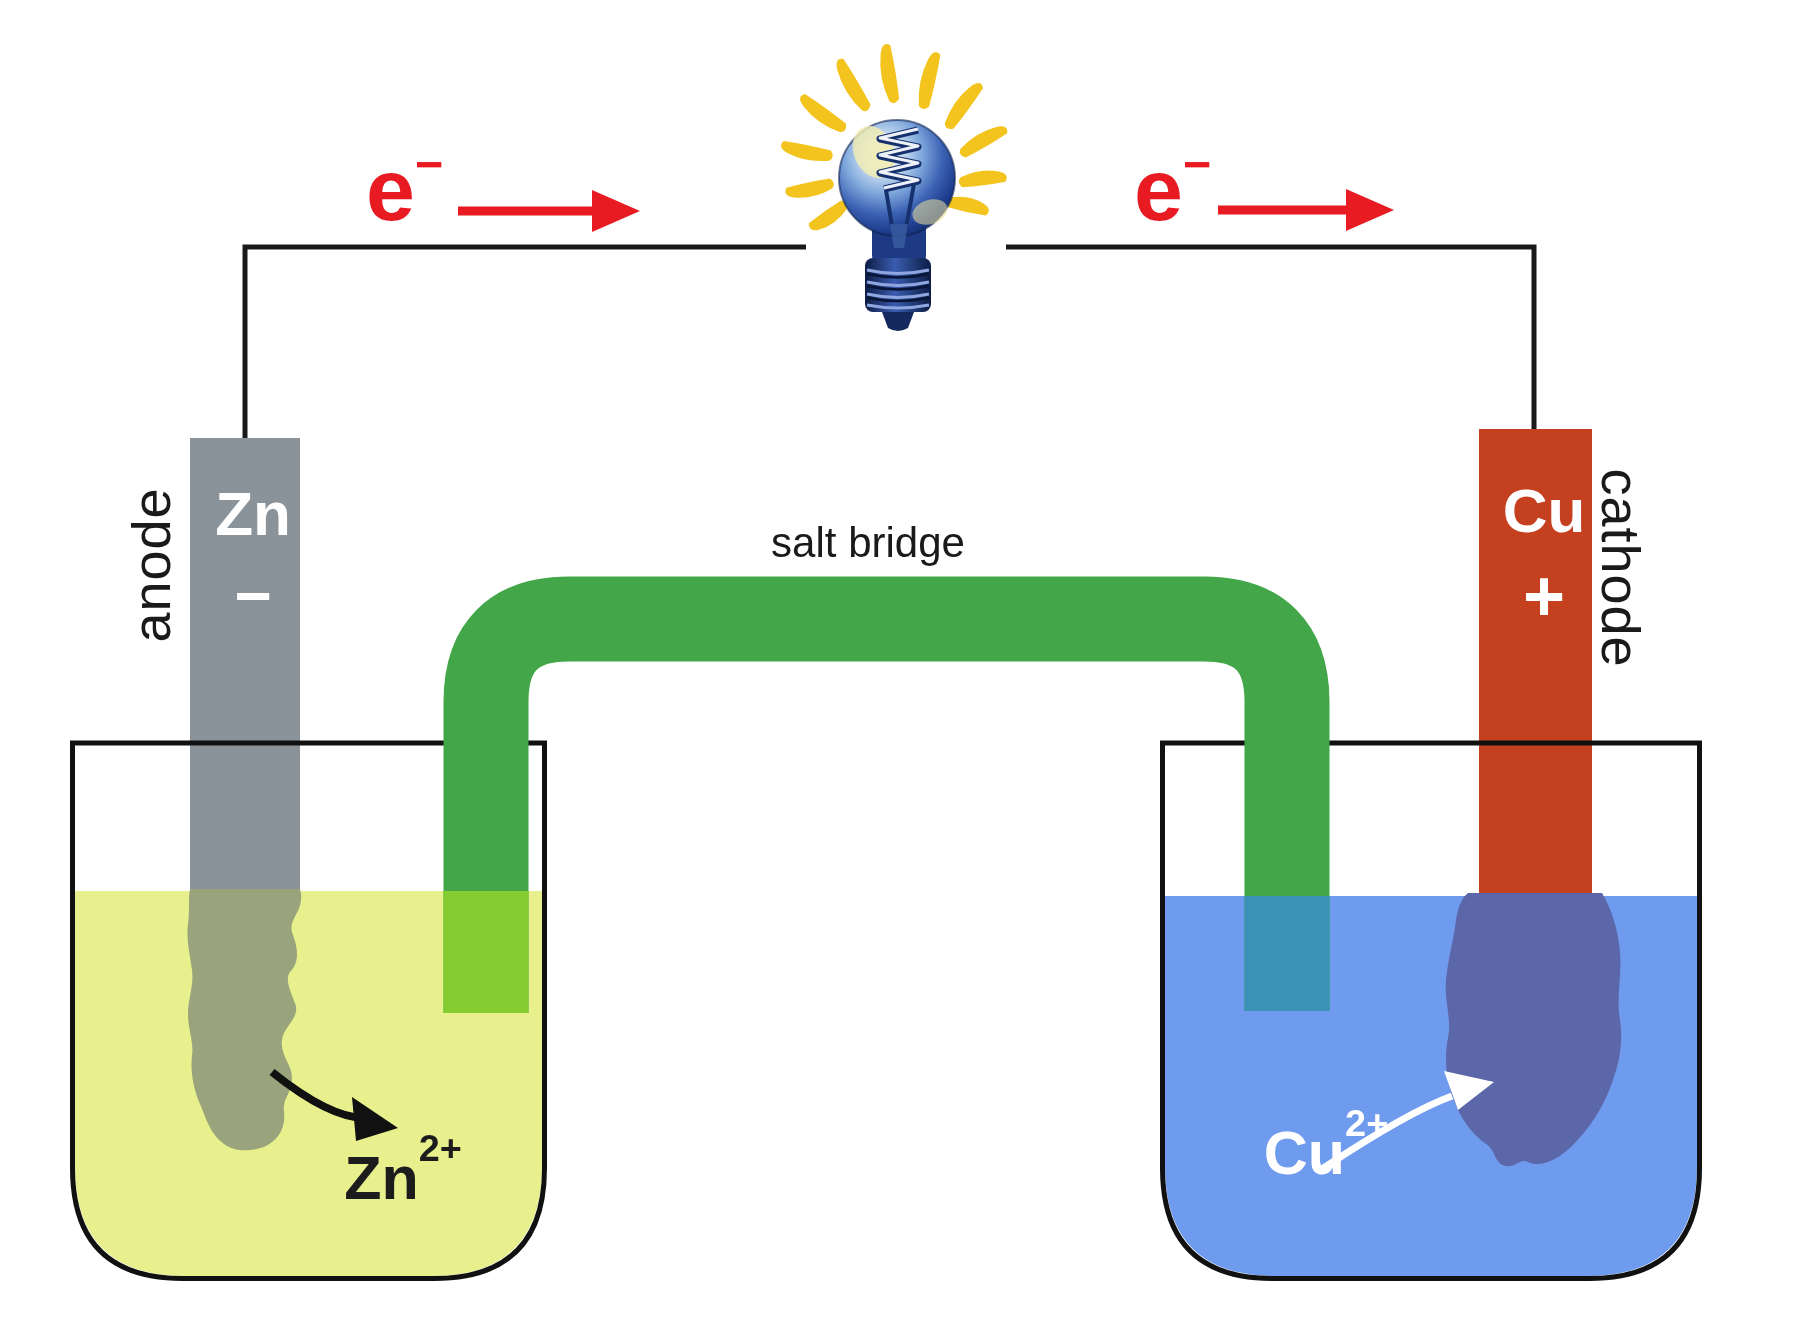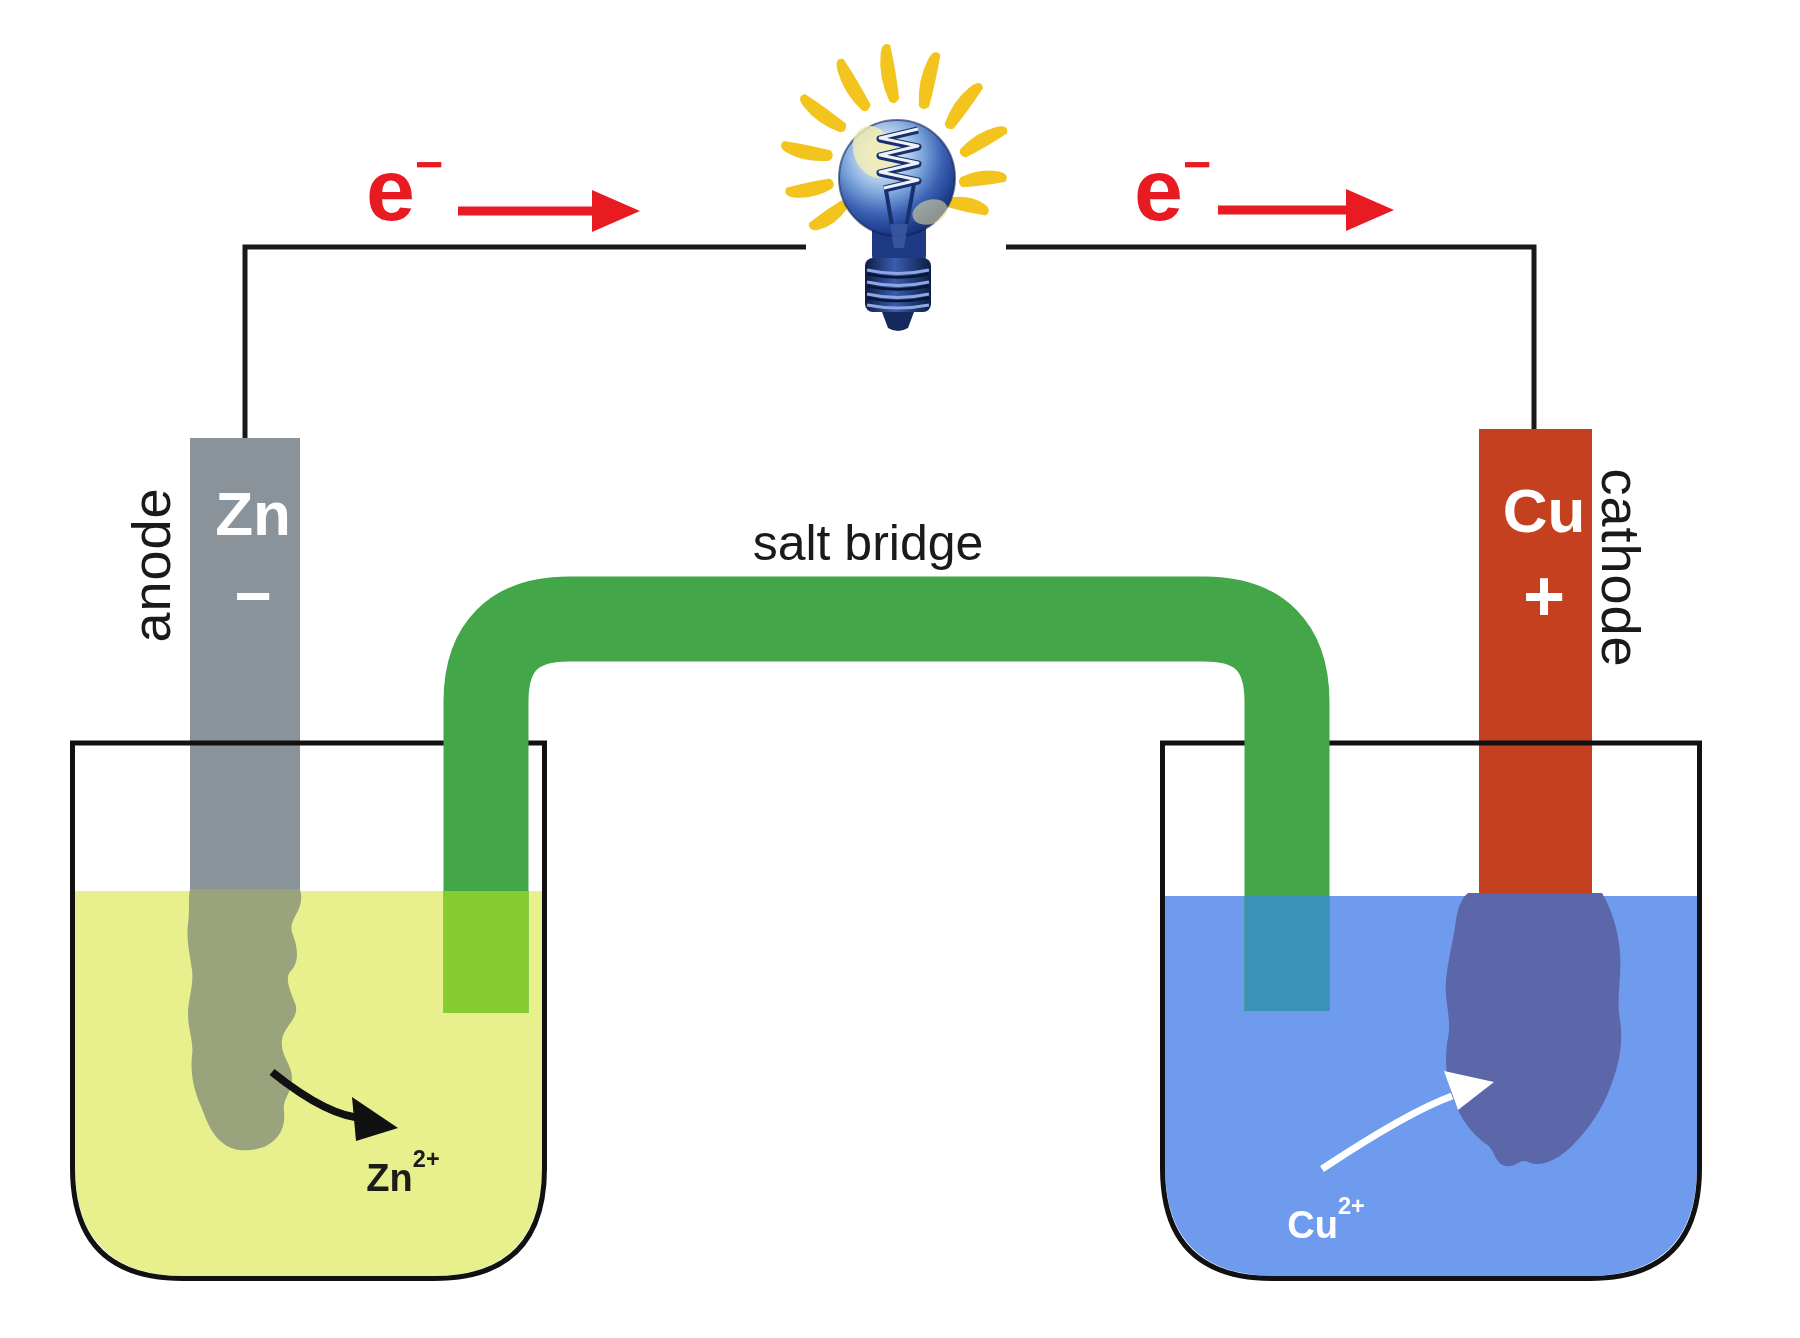--- a/index.html
+++ b/index.html
@@ -13,22 +13,22 @@
   .stage svg{position:absolute;left:0;top:0;}
   .lbl{position:absolute;white-space:nowrap;color:#1a1a1a;}
   .centered{transform:translate(-50%,-50%);margin-left:8px;}
   .v-up{transform:translate(-50%,-50%) rotate(-90deg);}
   .v-down{transform:translate(-50%,-50%) rotate(90deg);}
   .electron{font-size:88px;font-weight:700;color:#e81b22;line-height:1;}
   .electron sup{font-size:0.55em;position:relative;top:-0.18em;font-weight:700;}
   .electrode-symbol{font-size:62px;font-weight:700;color:#ffffff;line-height:1;}
   .electrode-sign{font-size:64px;font-weight:700;color:#ffffff;line-height:1;}
   .side-label{font-size:54px;color:#1a1a1a;letter-spacing:1px;}
-  .bridge-label{font-size:50px;color:#1a1a1a;}
-  .ion{font-size:38px;font-weight:700;line-height:1;}
+  .bridge-label{font-size:42px;color:#1a1a1a;}
+  .ion{font-size:61px;font-weight:700;line-height:1;}
   .ion sup{font-size:0.62em;position:relative;top:-0.45em;font-weight:700;}
   .ion-dark{color:#1c1c1c;}
   .ion-light{color:#ffffff;}
 </style>
 </head>
 <body>
 
 <div class="stage">
 
 <svg width="1800" height="1338" viewBox="0 0 1800 1338">
@@ -146,15 +146,15 @@
 
 <div class="lbl electrode-symbol centered" style="left:245px;top:514px;">Zn</div>
 <div class="lbl electrode-sign centered" style="left:245px;top:596px;">−</div>
 
 <div class="lbl electrode-symbol centered" style="left:1536px;top:511px;">Cu</div>
 <div class="lbl electrode-sign centered" style="left:1536px;top:596px;font-size:72px;">+</div>
 
 <div class="lbl bridge-label centered" style="left:860px;top:543px;">salt bridge</div>
 
 <div class="lbl ion ion-dark centered" style="left:395px;top:1178px;"><span>Zn</span><sup>2+</sup></div>
-<div class="lbl ion ion-light centered" style="left:1318px;top:1225px;"><span>Cu</span><sup>2+</sup></div>
+<div class="lbl ion ion-light centered" style="left:1318px;top:1153px;"><span>Cu</span><sup>2+</sup></div>
 
 </div>
 
 </body></html>

